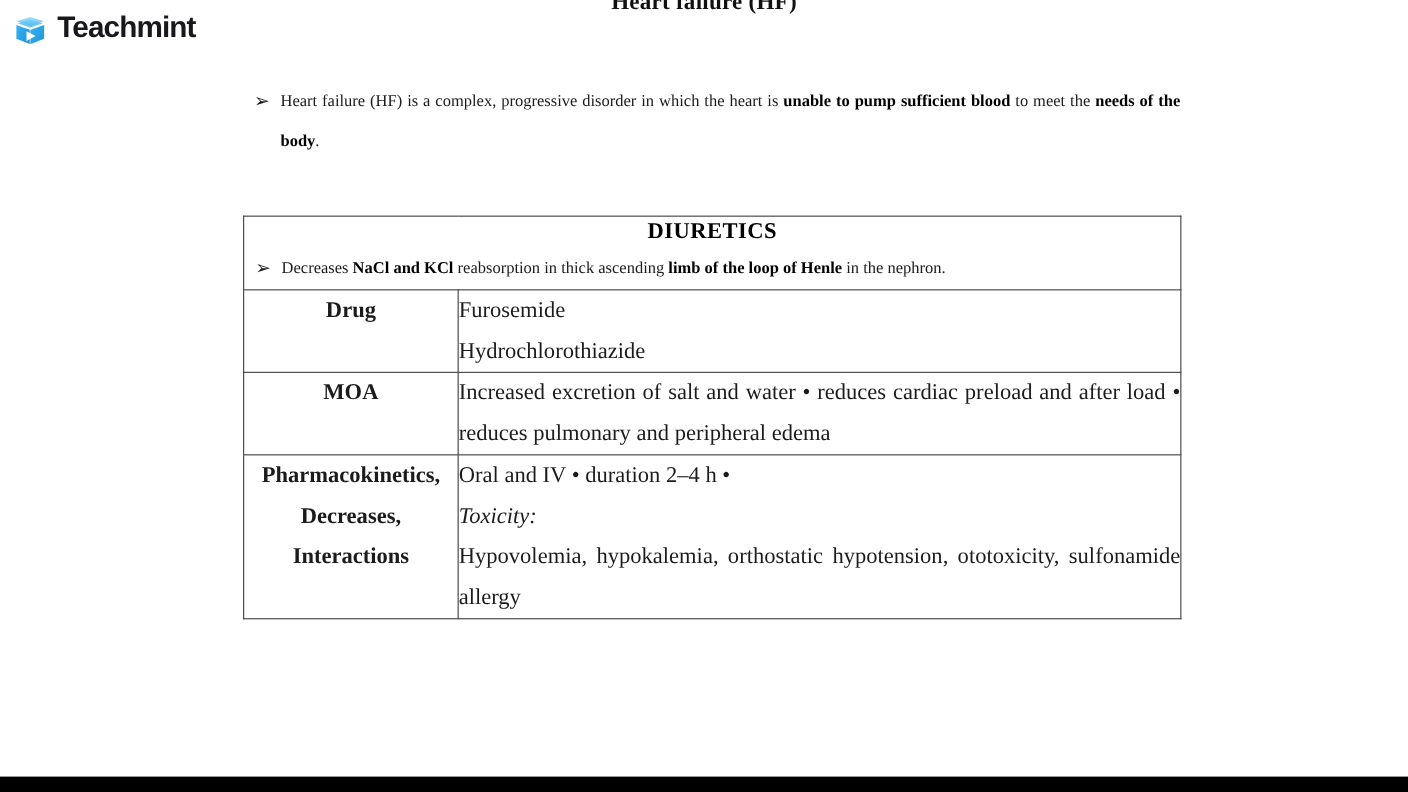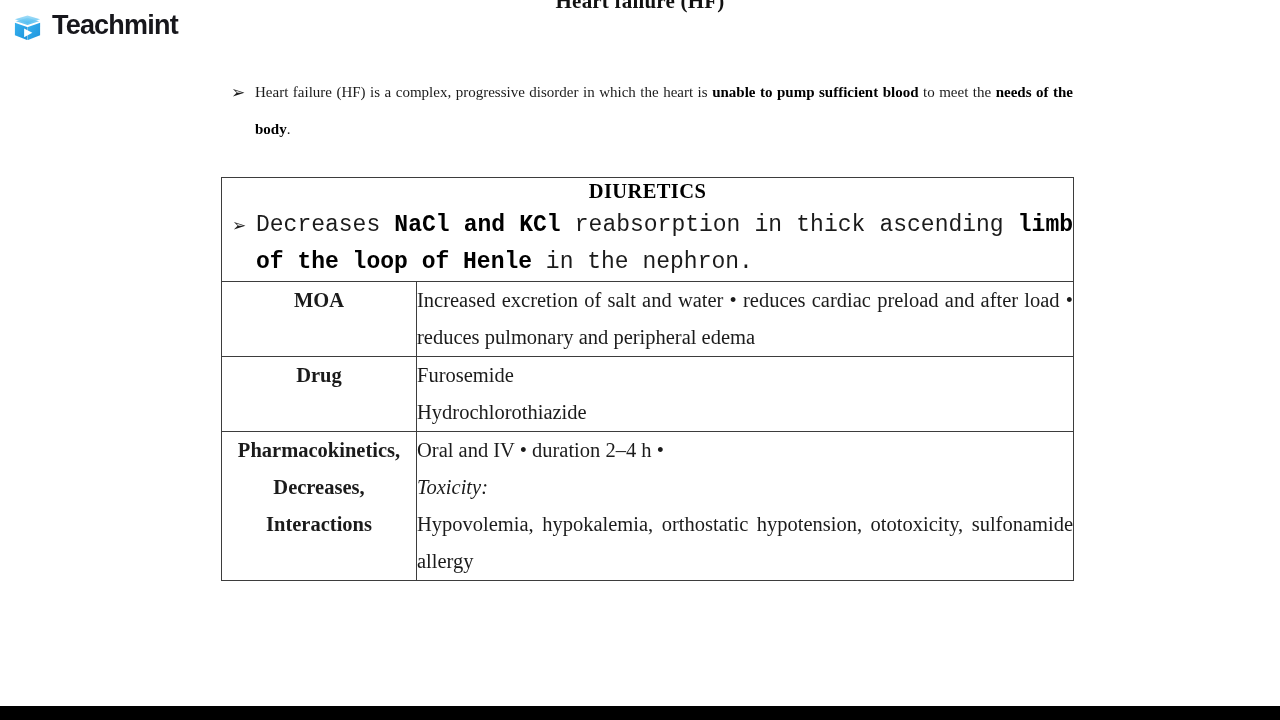--- a/index.html
+++ b/index.html
@@ -89,21 +89,21 @@
     color: #1b1b1b;
     text-align: justify;
     text-align-last: left;
   }
   .intro-text b { font-weight: bold; color: #000; }
 
   
   .drug-table {
     position: absolute;
     left: 221px;
-    top: 177px;
+    top: 196px;
     width: 852px;
     border-collapse: collapse;
     table-layout: fixed;
     background: #fff;
   }
   .drug-table td {
     border: 1.1px solid #3d3d3d;
     padding: 0;
     vertical-align: top;
     color: #1b1b1b;
@@ -123,25 +123,24 @@
     line-height: 26px;
     margin-bottom: 3px;
   }
   .banner-body {
     display: flex;
     align-items: flex-start;
   }
   .banner-body .arrow-bullet { line-height: 37px; }
   .banner-body .bullet-text {
     flex: 1 1 auto;
-    font-size: 23px;
+    font-size: 15px;
     line-height: 37px;
     text-align: justify;
     text-align-last: left;
-    font-family: Liberation Mono, monospace;
   }
   .banner-body .bullet-text b { font-weight: bold; color: #000; }
 
   .label-cell {
     text-align: center;
     font-weight: bold;
     font-size: 20.5px;
     line-height: 37px;
     color: #000;
     padding: 9px 6px 12px 6px;
@@ -217,33 +216,33 @@
         <td class="banner-cell" colspan="2">
           <div class="banner-title">DIURETICS</div>
           <div class="banner-body">
             <span class="arrow-bullet">➢</span>
             <span class="bullet-text" id="banner-rich"><span>Decreases </span><b>NaCl and KCl</b><span> reabsorption in thick ascending </span><b>limb of the loop of Henle</b><span> in the nephron.</span></span>
           </div>
         </td>
       </tr>
     <tr>
           <td class="label-cell">
-            <span class="lbl-line">MOA</span>
+            <span class="lbl-line">Drug</span>
           </td>
           <td class="value-cell">
-            <span class="value-line justify">Increased excretion of salt and water • reduces cardiac preload and after load • reduces pulmonary and peripheral edema</span>
+            <span class="value-line">Furosemide</span>
+            <span class="value-line">Hydrochlorothiazide</span>
           </td>
         </tr>
         <tr>
           <td class="label-cell">
-            <span class="lbl-line">Drug</span>
+            <span class="lbl-line">MOA</span>
           </td>
           <td class="value-cell">
-            <span class="value-line">Furosemide</span>
-            <span class="value-line">Hydrochlorothiazide</span>
+            <span class="value-line justify">Increased excretion of salt and water • reduces cardiac preload and after load • reduces pulmonary and peripheral edema</span>
           </td>
         </tr>
         <tr>
           <td class="label-cell">
             <span class="lbl-line">Pharmacokinetics,</span>
             <span class="lbl-line">Decreases,</span>
             <span class="lbl-line">Interactions</span>
           </td>
           <td class="value-cell">
             <span class="value-line">Oral and IV • duration 2–4 h •</span>

